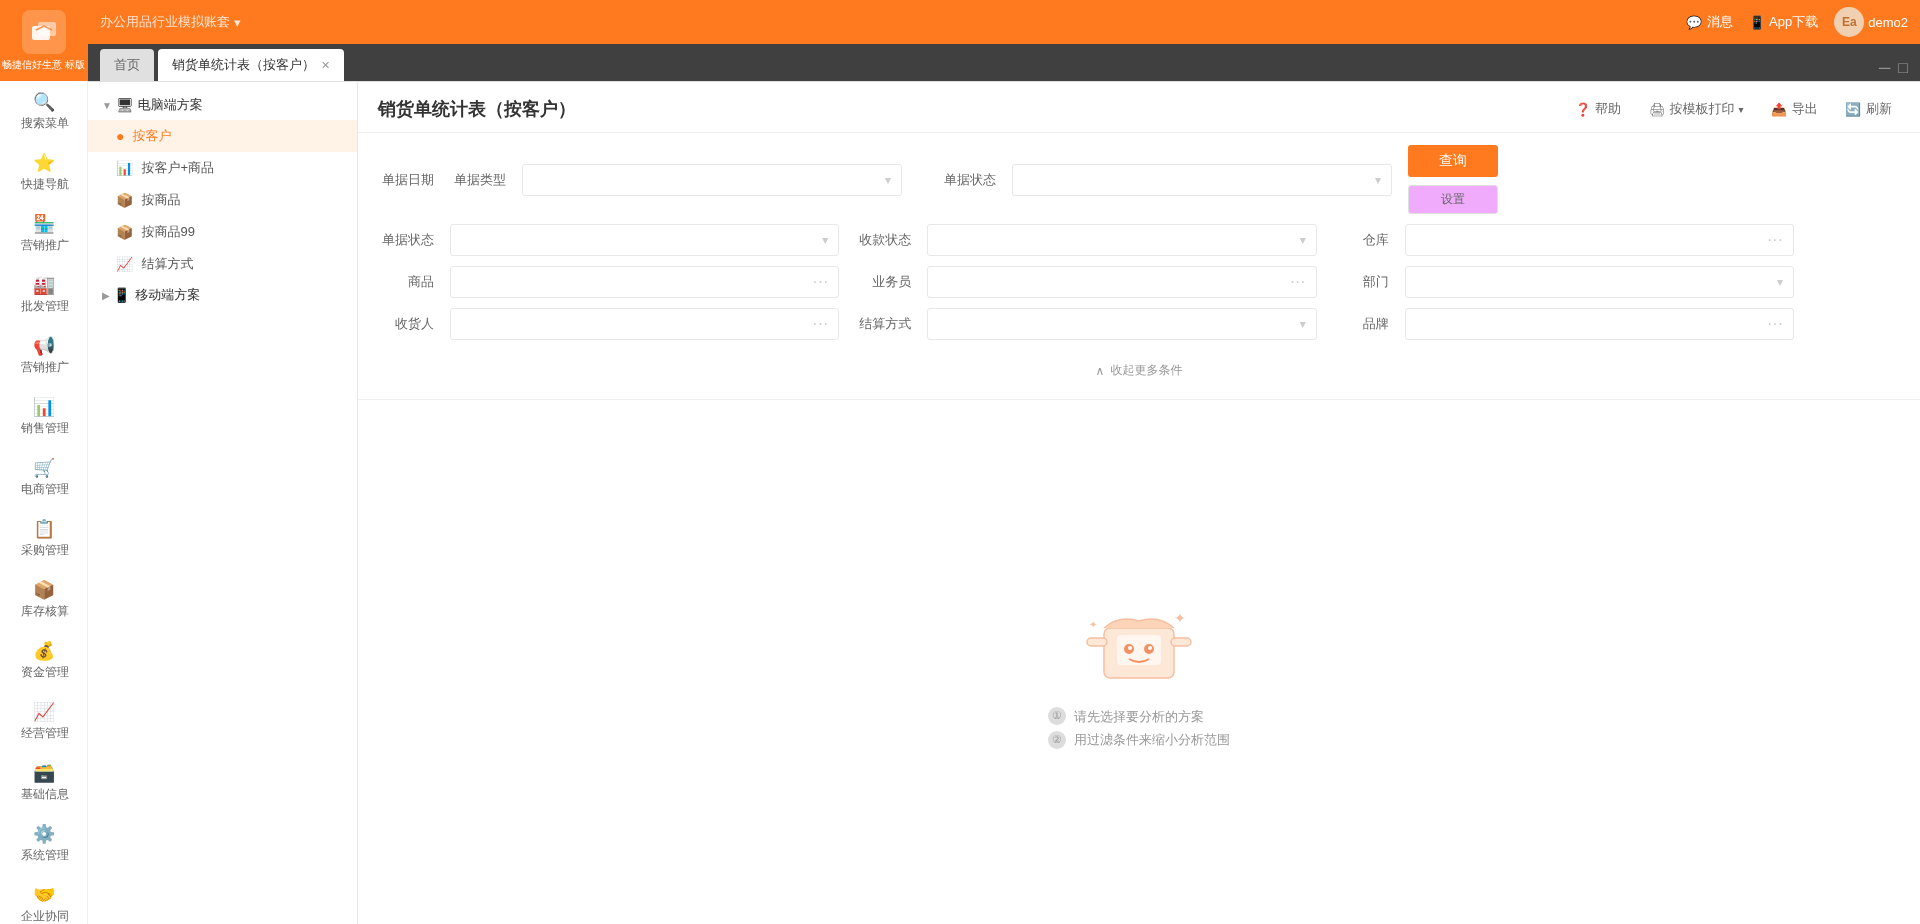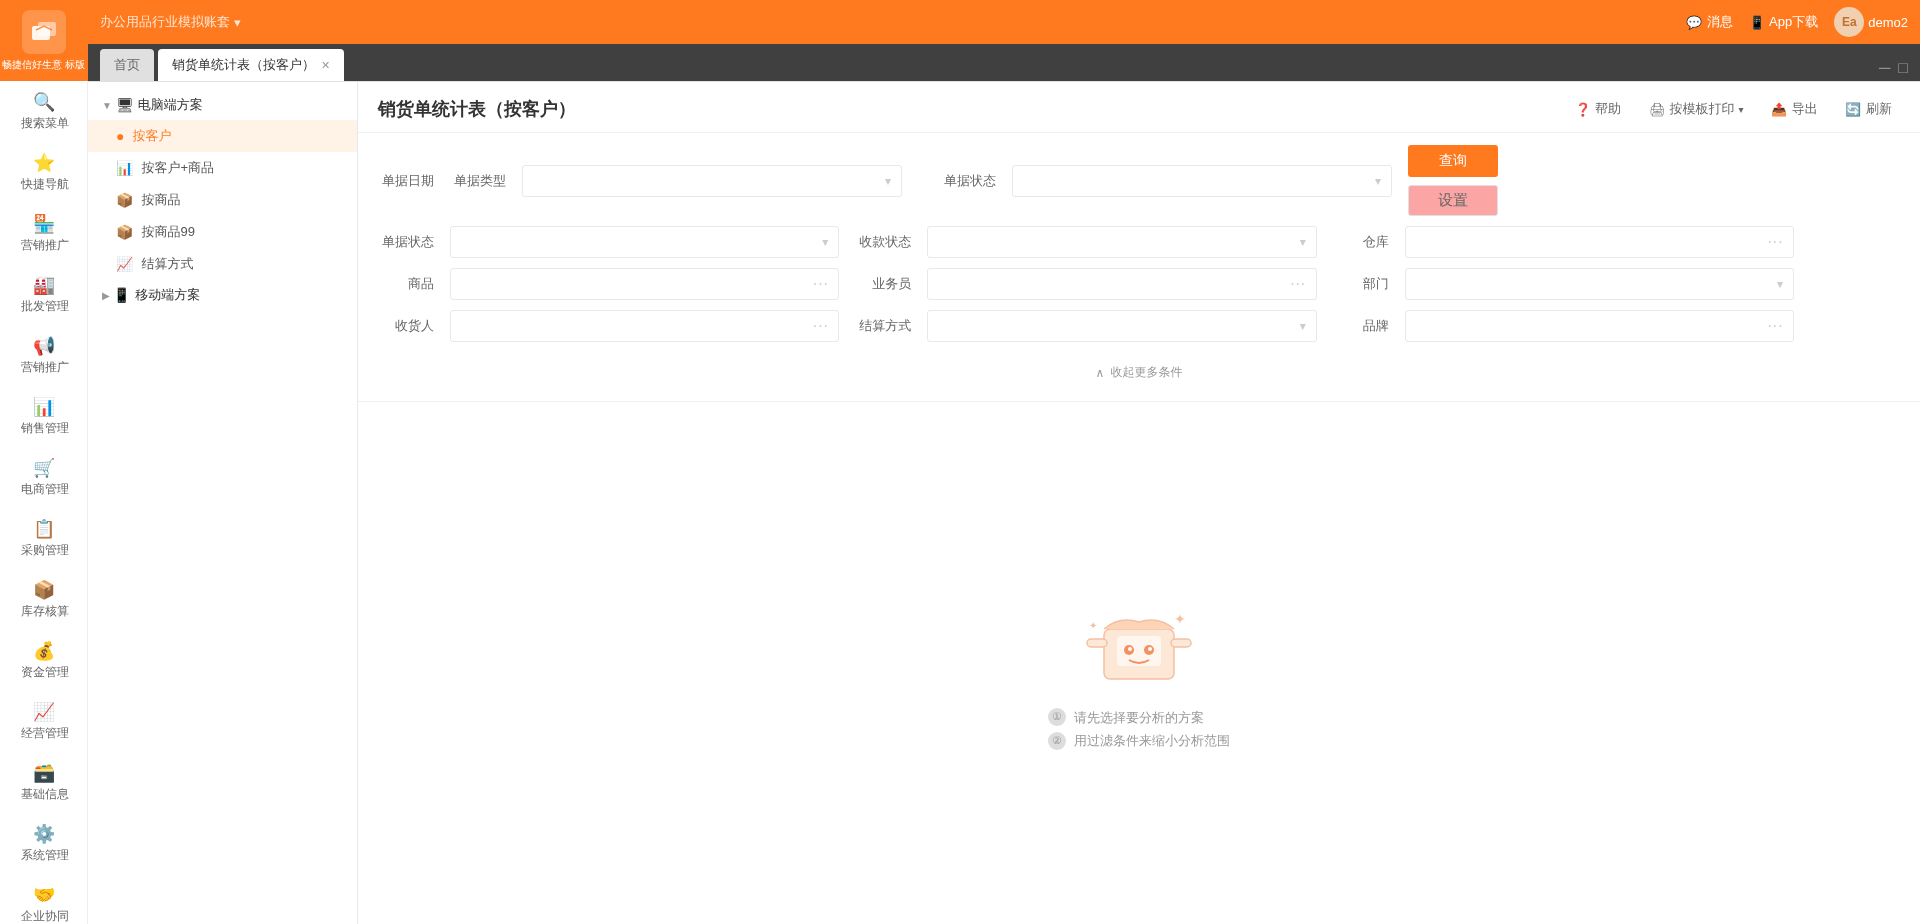--- a/index.html
+++ b/index.html
@@ -295,26 +295,26 @@
       padding: 7px 20px;
       border-radius: 3px;
       font-size: 14px;
       cursor: pointer;
       display: block;
       width: 100%;
       text-align: center;
       margin-bottom: 4px;
     }
     .settings-btn {
-      background: #fca5a5;
+      background: #f0abfc;
       color: #666;
       border: 1px solid #e0e0e0;
       padding: 5px 10px;
       border-radius: 3px;
-      font-size: 15px;
+      font-size: 12px;
       cursor: pointer;
       display: block;
       width: 100%;
       text-align: center;
     }
     .btn-group {
       display: flex;
       flex-direction: column;
       flex-shrink: 0;
       width: 90px;

